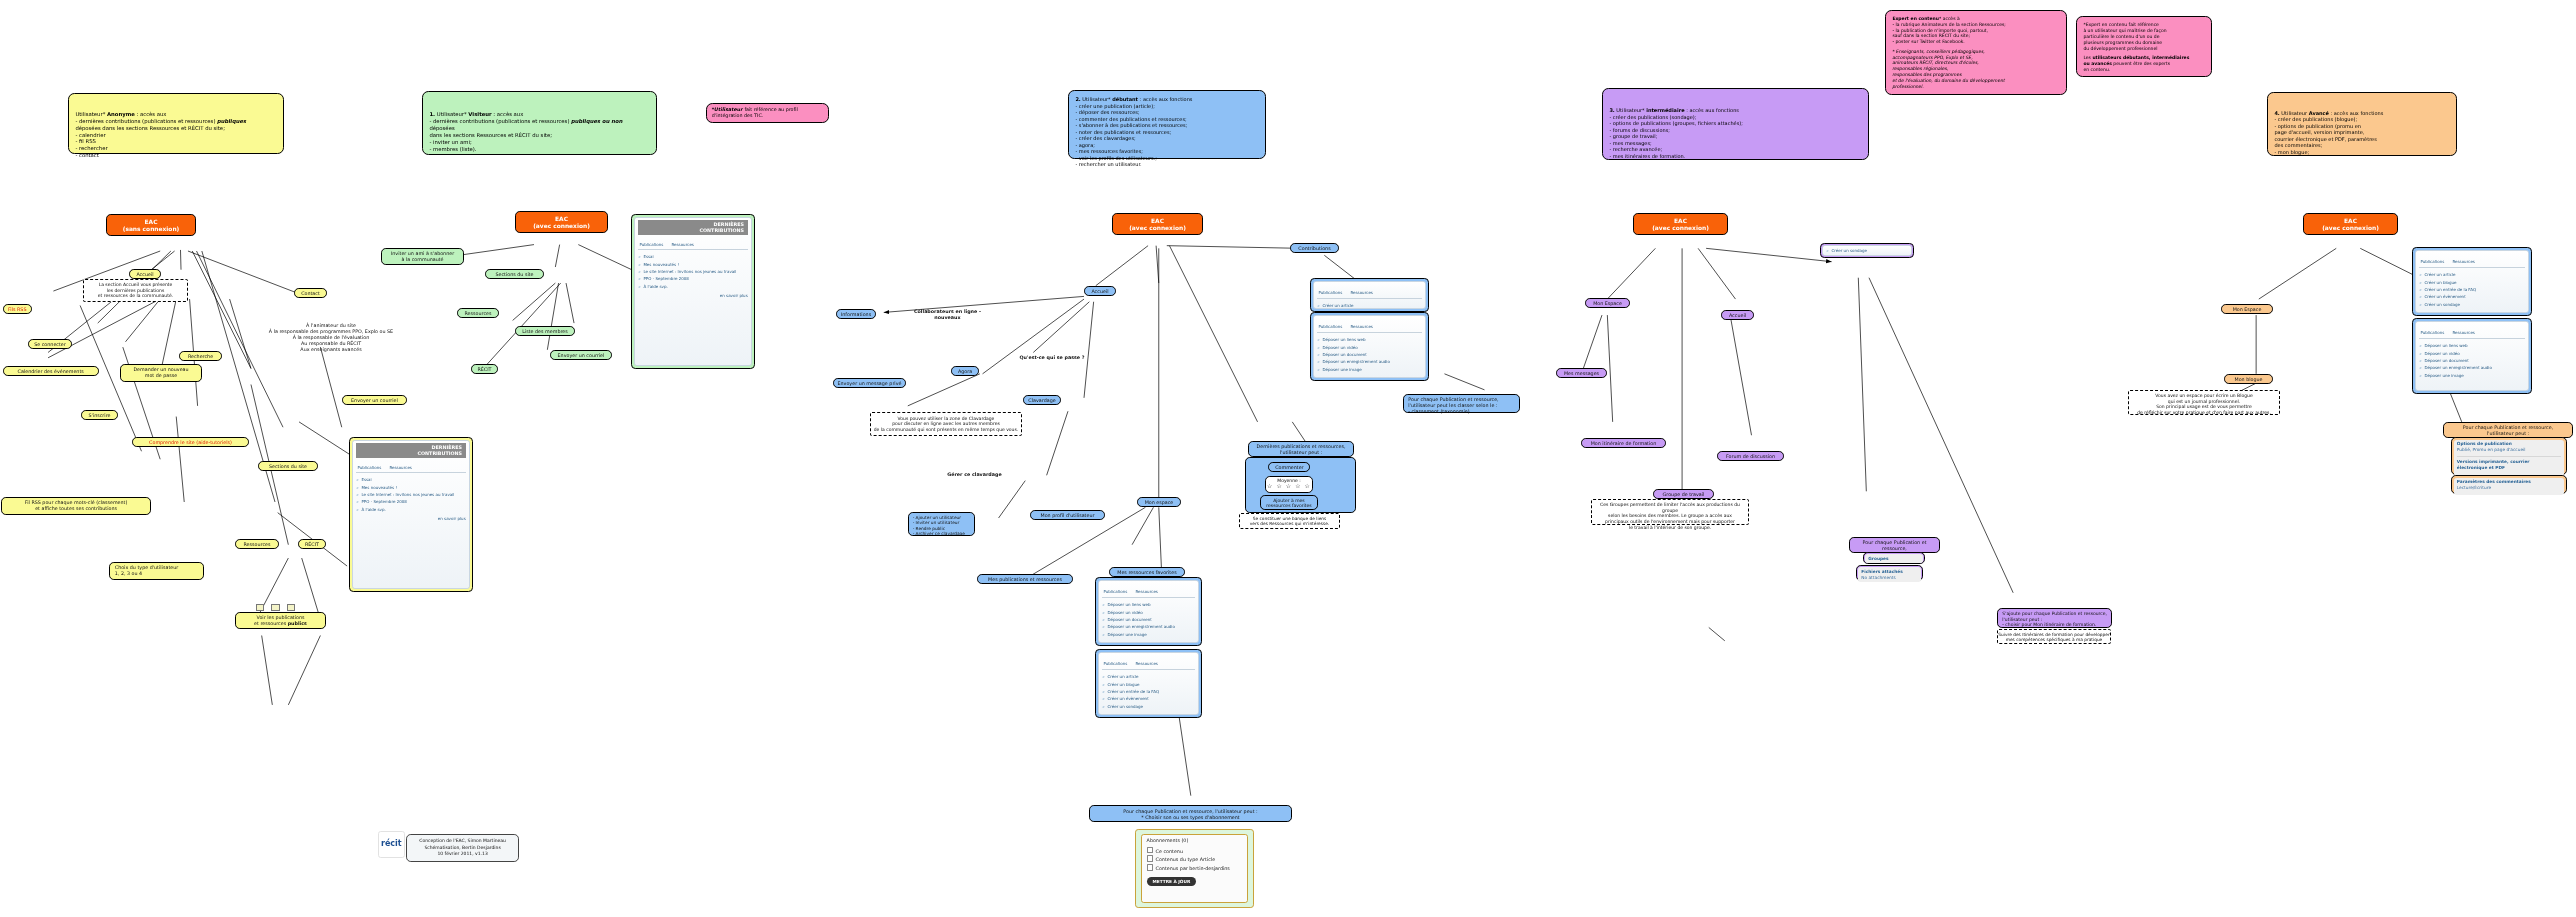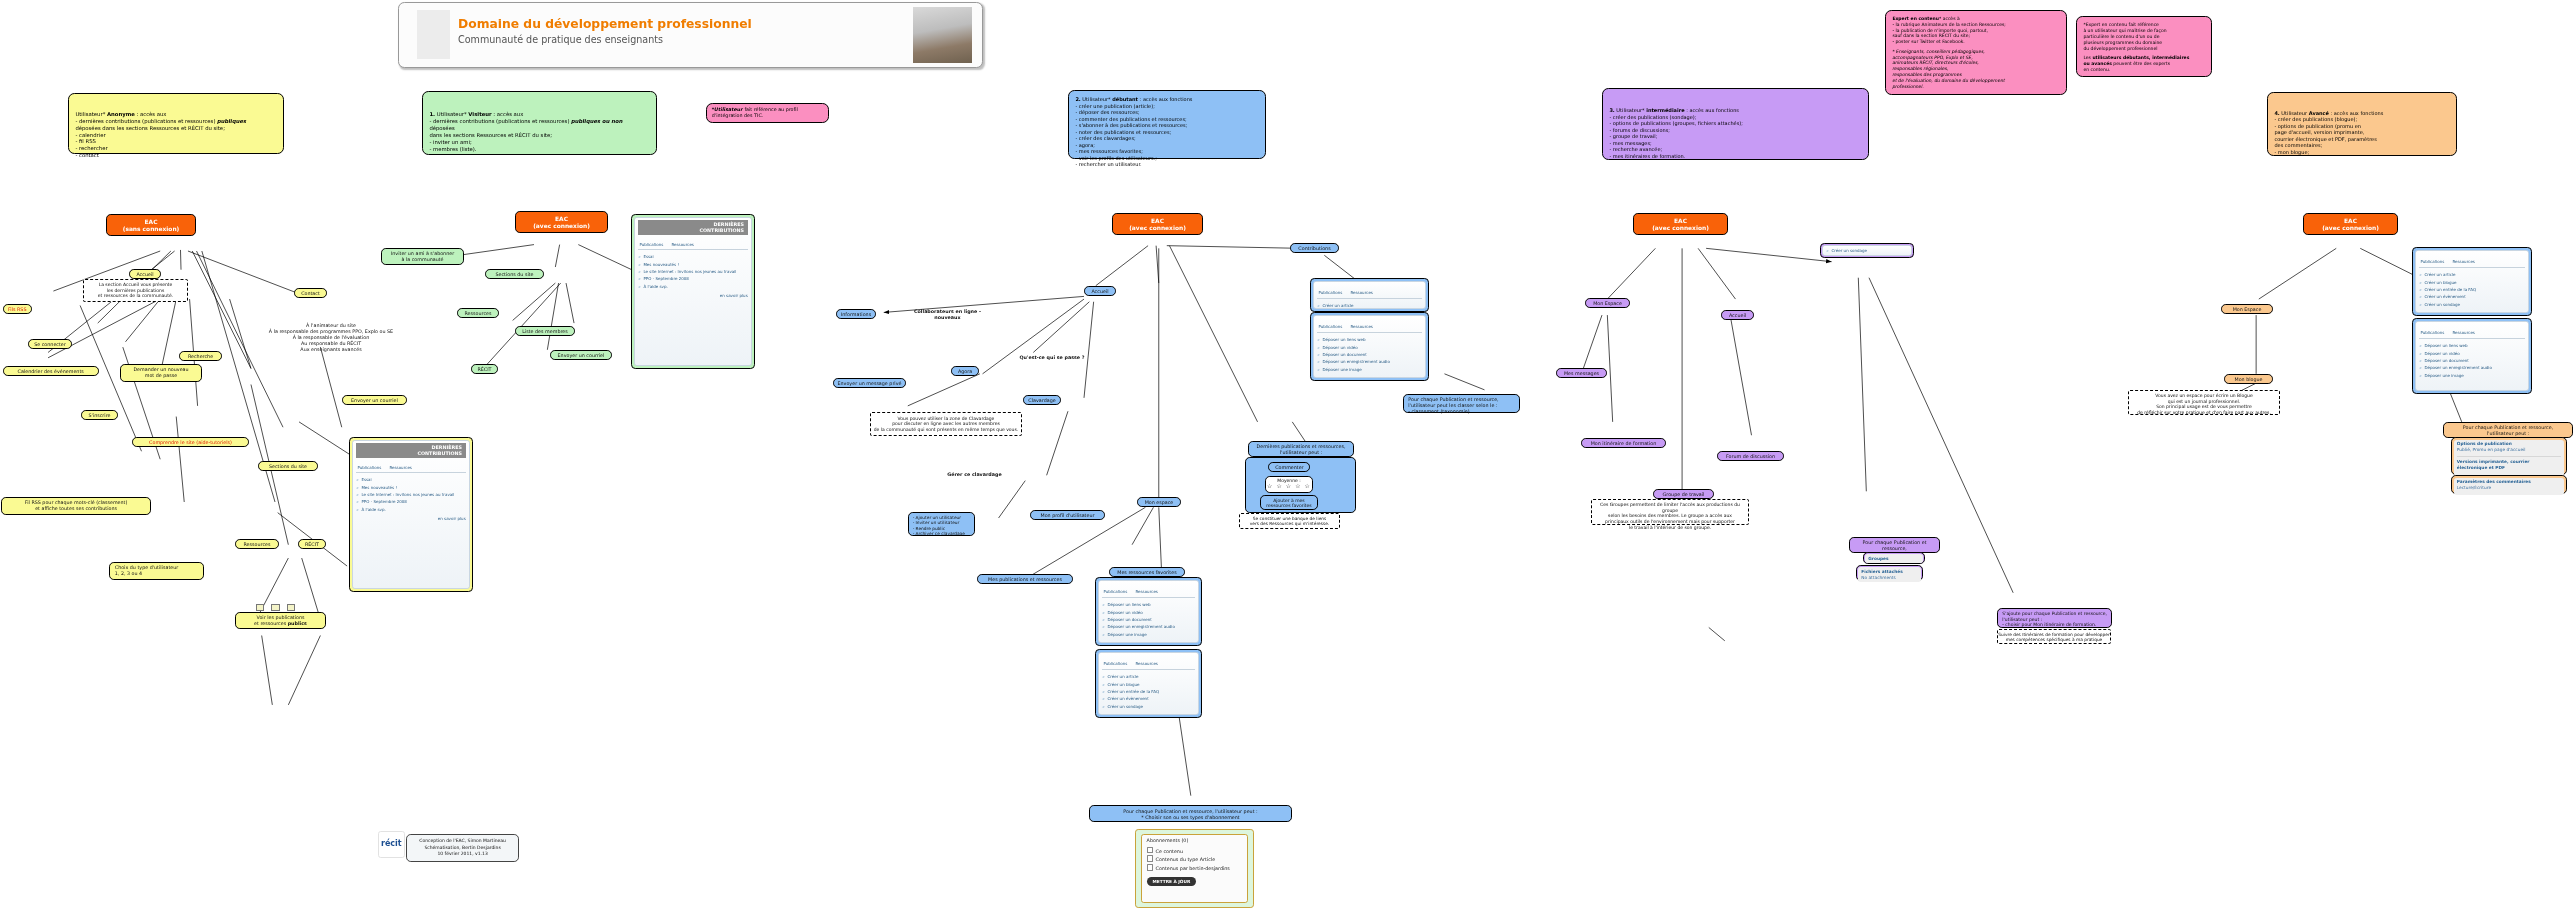--- a/index.html
+++ b/index.html
@@ -154,26 +154,20 @@
       <path d="M4230,715 L4160,750"></path>
       <path d="M4580,715 L4610,790"></path>
     </g>
     <defs>
         <marker id="ar" markerWidth="9" markerHeight="9" refX="8" refY="3" orient="auto">
           <path d="M0,0 L8,3 L0,6 z" fill="#000"></path>
         </marker>
       </defs>
   </svg>
 
-  <div class="hdr">
-    <div class="hdr-ico"></div>
-    <div class="hdr-title">Domaine du développement professionnel</div>
-    <div class="hdr-sub">Communauté de pratique des enseignants</div>
-    <div class="hdr-photo"></div>
-  </div>
 
   <div class="legend lg-yellow" style="left:68px;top:93px;width:216px;height:61px;font-size:5.3px;">
     <div style="height:11.7px"></div>
     <div><span>Utilisateur* </span><b>Anonyme</b><span> : accès aux</span></div>
     <div><span>- dernières contributions (publications et ressources) </span><b><i>publiques</i></b></div>
     <div>déposées dans les sections Ressources et RÉCIT du site;</div>
     <div>- calendrier</div>
     <div>- fil RSS</div>
     <div>- rechercher</div>
     <div>- contact</div>

